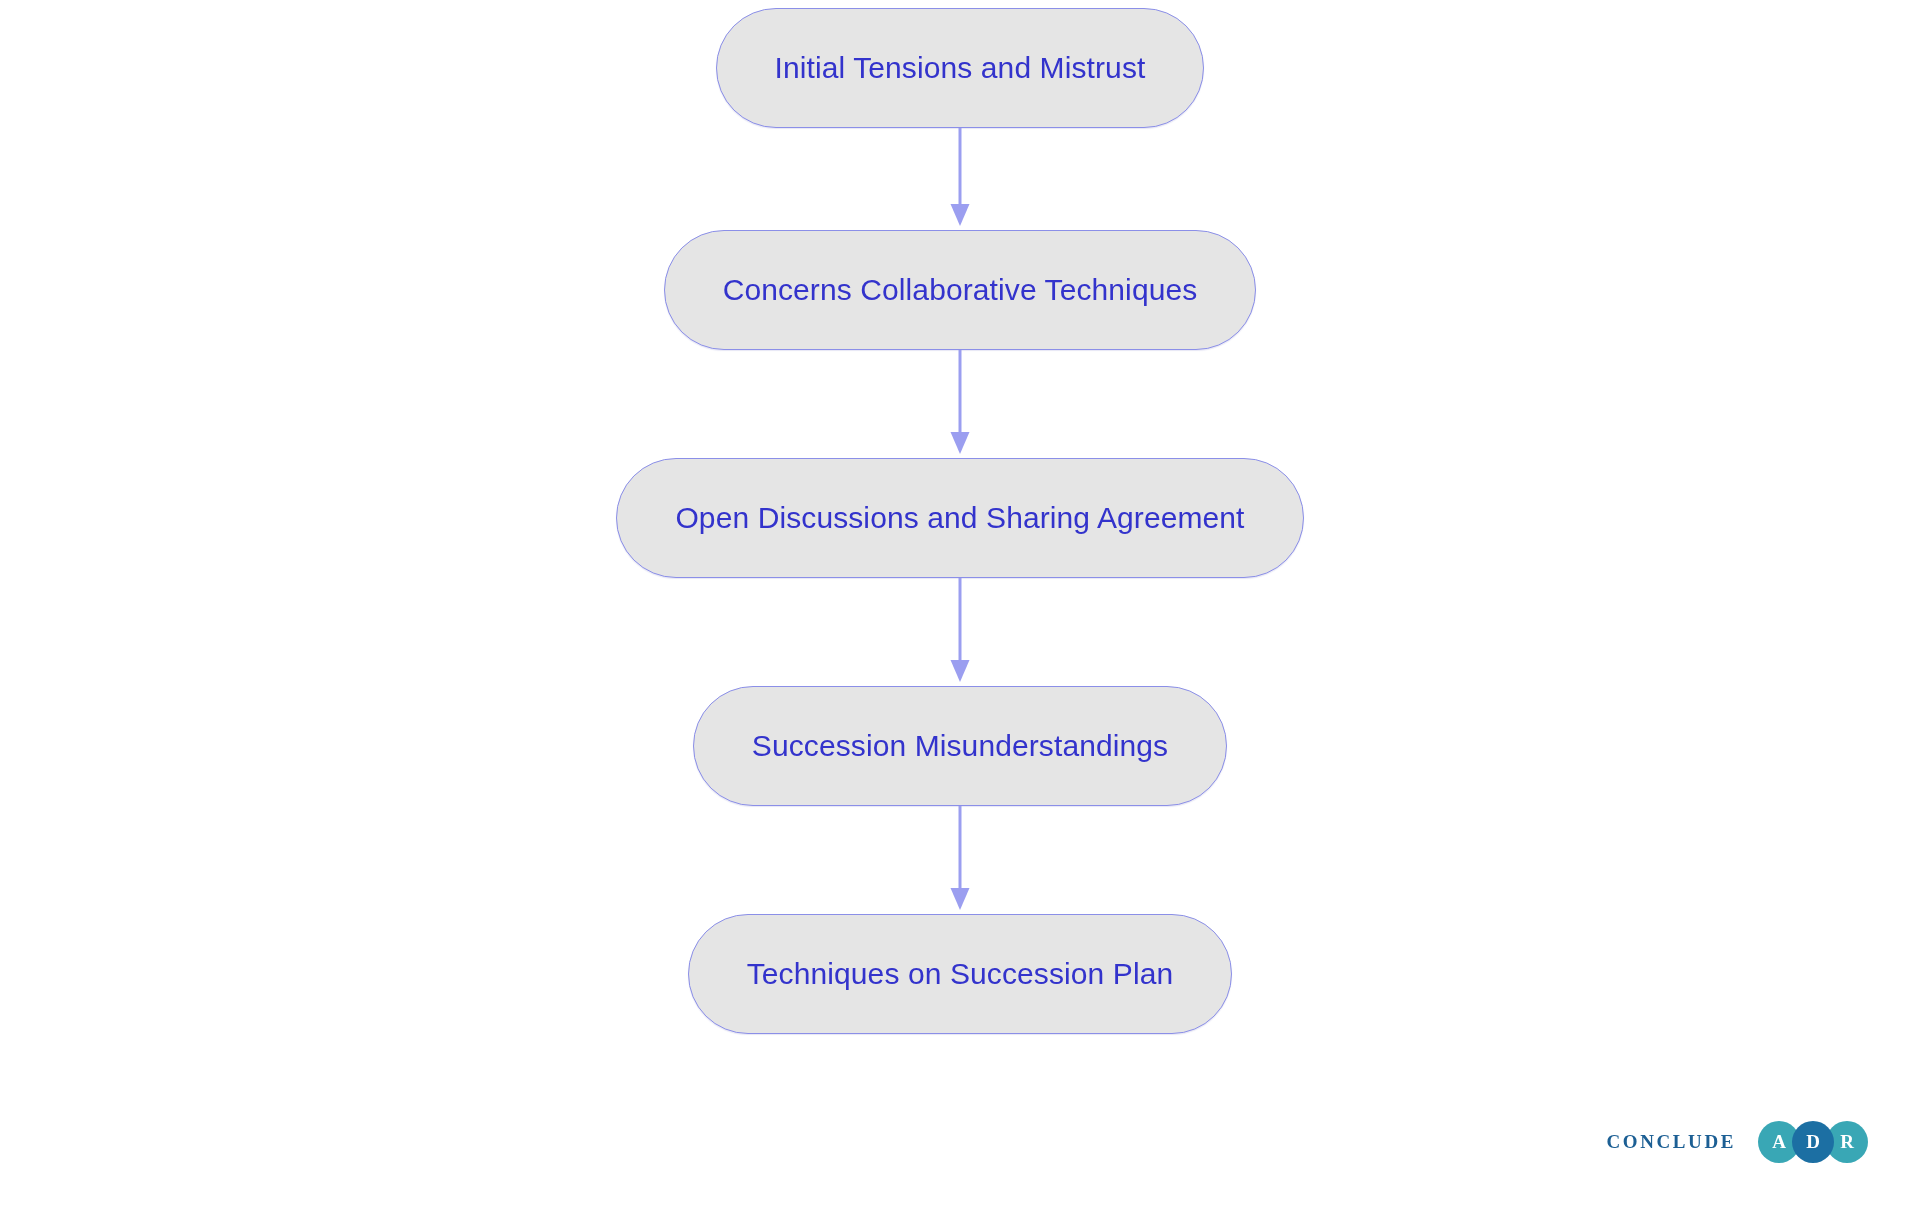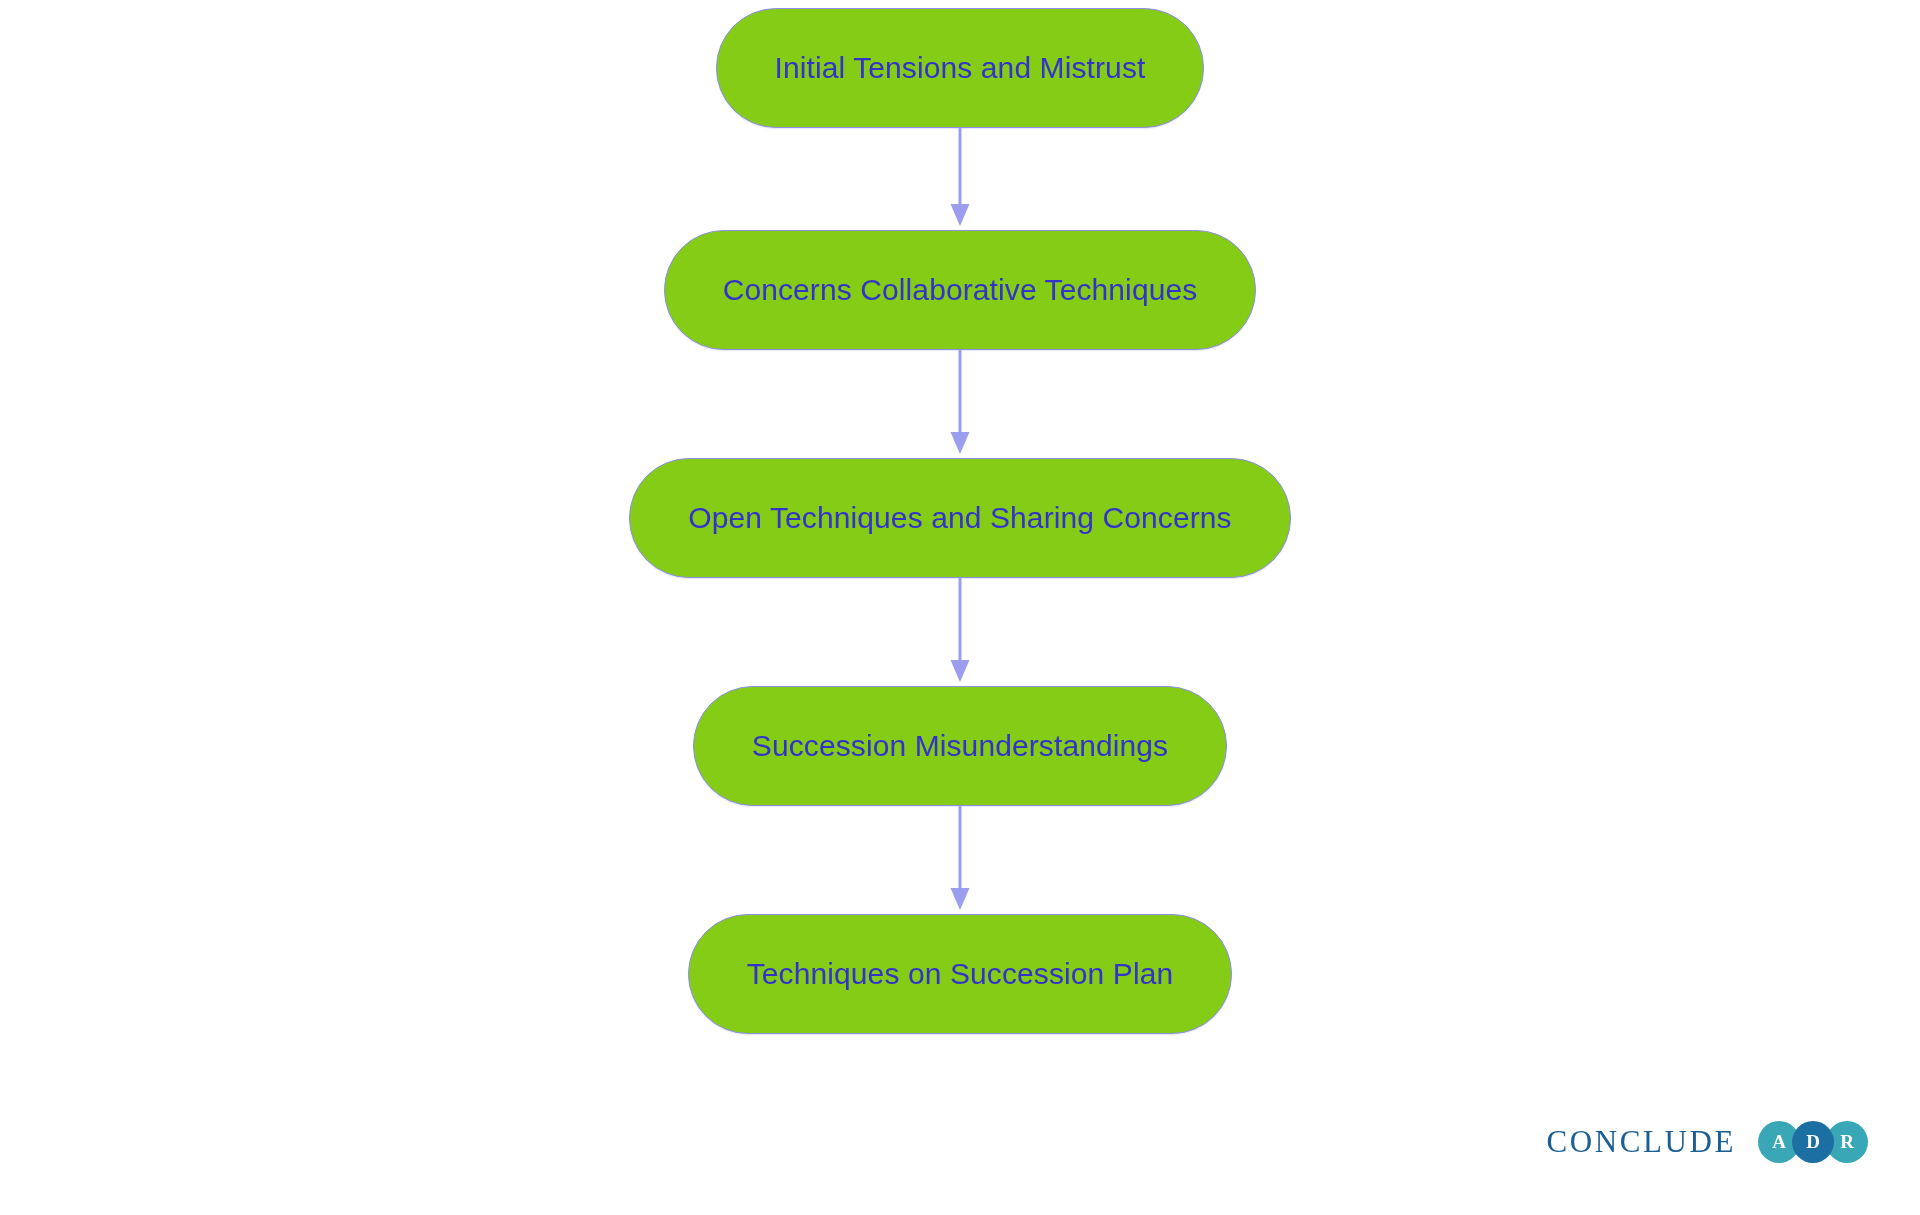--- a/index.html
+++ b/index.html
@@ -28,21 +28,21 @@
     left: 0;
     top: 0;
     width: 1920px;
     display: flex;
     flex-direction: column;
     align-items: center;
   }
 
   .flow-node {
     box-sizing: border-box;
-    background: #84cc16;
+    background: #e5e5e5;
     border: 1.6px solid #8b8fe8;
     border-radius: 999px;
     color: #3333cc;
     font-size: 30px;
     font-weight: 400;
     letter-spacing: 0.1px;
     display: flex;
     align-items: center;
     justify-content: center;
     white-space: nowrap;
@@ -75,22 +75,22 @@
   #brand-logo {
     position: absolute;
     right: 52px;
     bottom: 52px;
     display: flex;
     align-items: center;
     gap: 22px;
   }
   #brand-wordmark {
     font-family: "Liberation Serif", serif;
-    font-weight: 400;
-    font-size: 31px;
+    font-weight: 700;
+    font-size: 19px;
     letter-spacing: 2.6px;
     color: #1c5f94;
   }
   .brand-dots {
     display: flex;
     align-items: center;
   }
   .brand-dot {
     width: 42px;
     height: 42px;
@@ -130,21 +130,21 @@
     </div>
 
     <div class="flow-connector gap-2">
       <svg width="24" height="108" viewBox="0 0 24 108" aria-hidden="true">
         <line x1="12" y1="0" x2="12" y2="89" stroke="#9b9ef0" stroke-width="3"></line>
         <polygon points="12,104 2.5,82 21.5,82" fill="#9b9ef0"></polygon>
       </svg>
     </div>
 
     <div class="flow-node node-3">
-      <span>Open Techniques and Sharing Concerns</span>
+      <span>Open Discussions and Sharing Agreement</span>
     </div>
 
     <div class="flow-connector gap-3">
       <svg width="24" height="108" viewBox="0 0 24 108" aria-hidden="true">
         <line x1="12" y1="0" x2="12" y2="89" stroke="#9b9ef0" stroke-width="3"></line>
         <polygon points="12,104 2.5,82 21.5,82" fill="#9b9ef0"></polygon>
       </svg>
     </div>
 
     <div class="flow-node node-4">

